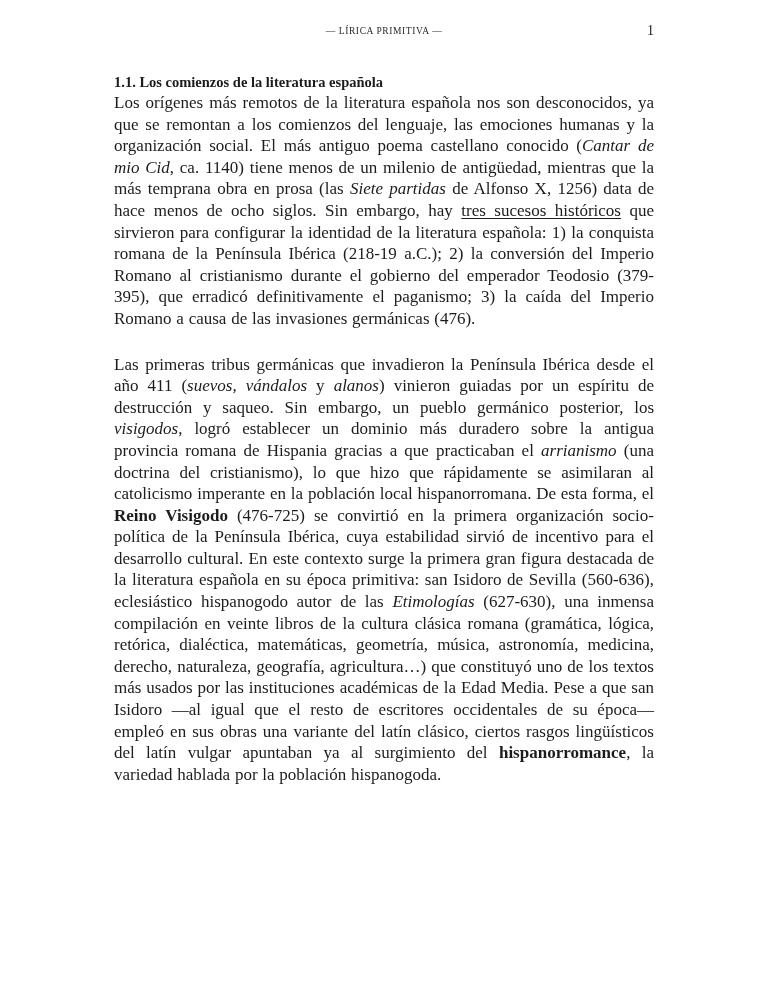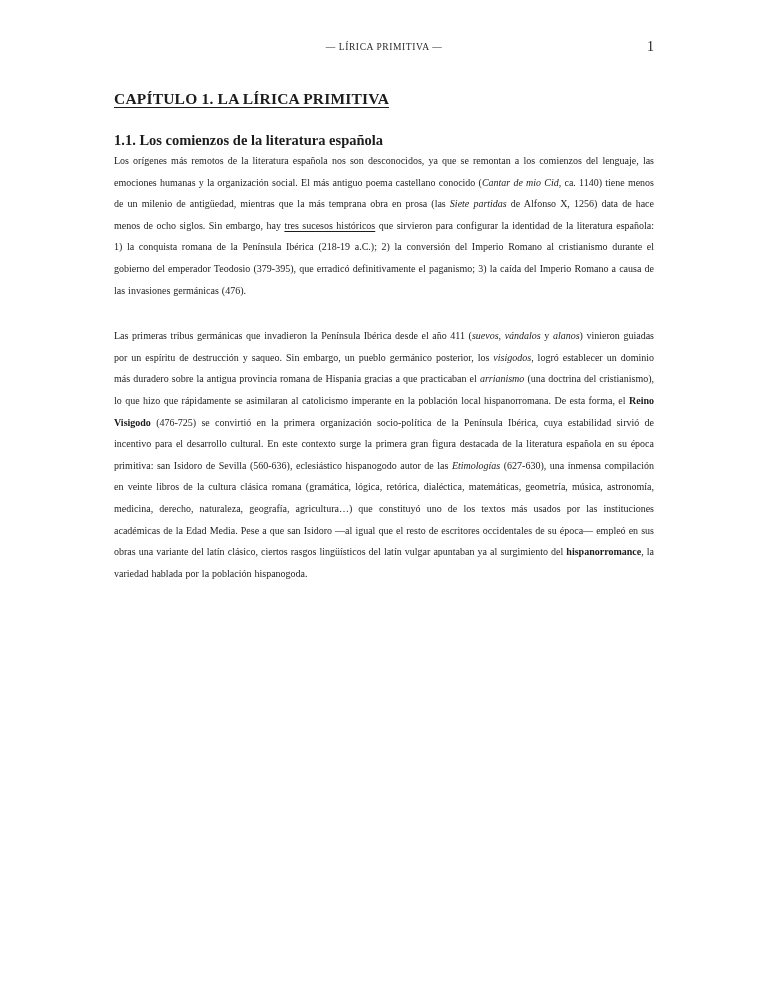--- a/index.html
+++ b/index.html
@@ -8,21 +8,21 @@
     width: 768px;
     height: 994px;
     font-family: "Liberation Serif", "DejaVu Serif", serif;
     color: #1c1c1c;
     overflow: hidden;
   }
   .page {
     position: relative;
     width: 768px;
     height: 994px;
-    padding: 42px 114px 0 114px;
+    padding: 26px 114px 0 114px;
     background: #ffffff;
   }
   .running-header {
     position: relative;
     text-align: center;
     height: 18px;
     margin-bottom: 30px;
   }
   .running-header .rh-title {
     font-size: 9.5px;
@@ -44,21 +44,21 @@
     text-decoration: underline;
     text-underline-offset: 3px;
     margin-bottom: 24px;
   }
   .section-heading {
     font-size: 14.5px;
     font-weight: bold;
     margin-bottom: 1px;
   }
   .body-text p {
-    font-size: 10px;
+    font-size: 17px;
     line-height: 21.6px;
     text-align: justify;
     word-spacing: 0.5px;
   }
   .body-text p + p {
     margin-top: 24px;
   }
   .run-i { font-style: italic; }
   .run-b { font-weight: bold; }
   .run-u { text-decoration: underline; text-underline-offset: 2px; }
@@ -66,21 +66,20 @@
 </head>
 <body>
 
 <div class="page">
 
   <div class="running-header">
     <span class="rh-title">— LÍRICA PRIMITIVA —</span>
     <span class="rh-pagenum">1</span>
   </div>
 
-  <h1 class="chapter-title">CAPÍTULO 1. LA LÍRICA PRIMITIVA</h1>
 
   <h2 class="section-heading">1.1. Los comienzos de la literatura española</h2>
 
   <div class="body-text">
     <p><span>Los orígenes más remotos de la literatura española nos son desconocidos, ya que se remontan a los comienzos del lenguaje, las emociones humanas y la organización social. El más antiguo poema castellano conocido (</span><span class="run-i">Cantar de mio Cid</span><span>, ca. 1140) tiene menos de un milenio de antigüedad, mientras que la más temprana obra en prosa (las </span><span class="run-i">Siete partidas</span><span> de Alfonso X, 1256) data de hace menos de ocho siglos. Sin embargo, hay </span><span class="run-u">tres sucesos históricos</span><span> que sirvieron para configurar la identidad de la literatura española: 1) la conquista romana de la Península Ibérica (218-19 a.C.); 2) la conversión del Imperio Romano al cristianismo durante el gobierno del emperador Teodosio (379-395), que erradicó definitivamente el paganismo; 3) la caída del Imperio Romano a causa de las invasiones germánicas (476).</span></p>
     <p><span>Las primeras tribus germánicas que invadieron la Península Ibérica desde el año 411 (</span><span class="run-i">suevos</span><span>, </span><span class="run-i">vándalos</span><span> y </span><span class="run-i">alanos</span><span>) vinieron guiadas por un espíritu de destrucción y saqueo. Sin embargo, un pueblo germánico posterior, los </span><span class="run-i">visigodos</span><span>, logró establecer un dominio más duradero sobre la antigua provincia romana de Hispania gracias a que practicaban el </span><span class="run-i">arrianismo</span><span> (una doctrina del cristianismo), lo que hizo que rápidamente se asimilaran al catolicismo imperante en la población local hispanorromana. De esta forma, el </span><span class="run-b">Reino Visigodo</span><span> (476-725) se convirtió en la primera organización socio-política de la Península Ibérica, cuya estabilidad sirvió de incentivo para el desarrollo cultural. En este contexto surge la primera gran figura destacada de la literatura española en su época primitiva: san Isidoro de Sevilla (560-636), eclesiástico hispanogodo autor de las </span><span class="run-i">Etimologías</span><span> (627-630), una inmensa compilación en veinte libros de la cultura clásica romana (gramática, lógica, retórica, dialéctica, matemáticas, geometría, música, astronomía, medicina, derecho, naturaleza, geografía, agricultura…) que constituyó uno de los textos más usados por las instituciones académicas de la Edad Media. Pese a que san Isidoro —al igual que el resto de escritores occidentales de su época— empleó en sus obras una variante del latín clásico, ciertos rasgos lingüísticos del latín vulgar apuntaban ya al surgimiento del </span><span class="run-b">hispanorromance</span><span>, la variedad hablada por la población hispanogoda.</span></p>
   </div>
 
 </div>
 

